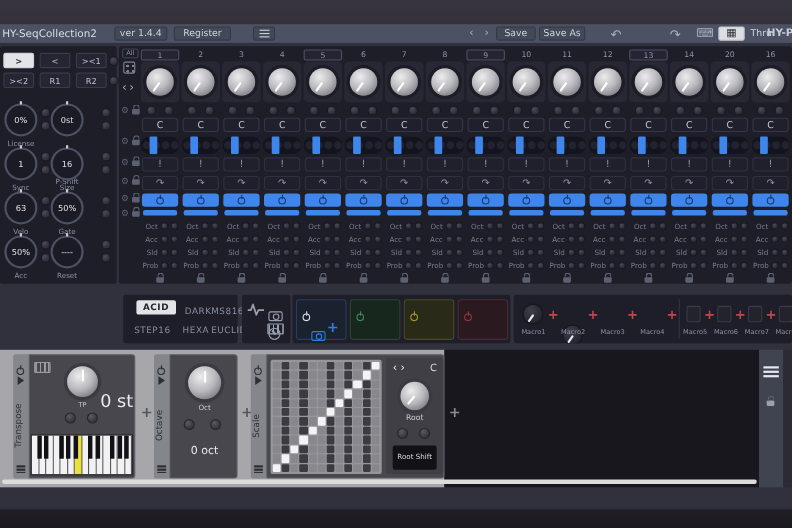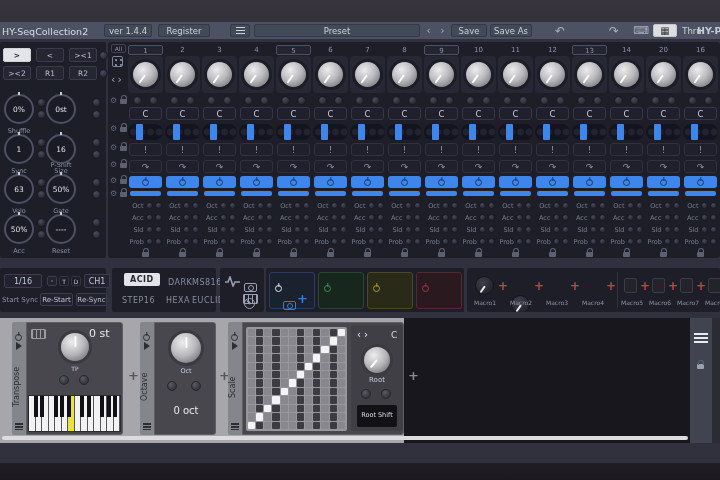--- a/index.html
+++ b/index.html
@@ -119,21 +119,20 @@
       <div class="abs tb-title">HY-SeqCollection2</div>
       <div class="abs tb-box" style="left:104px;width:48px">ver 1.4.4</div>
       <div class="abs tb-box" style="left:158px;width:52px">Register</div>
       <div class="abs tb-box menu-lines" style="left:230px;width:20px">
           <span>
             <i></i>
             <i></i>
             <i></i>
           </span>
         </div>
-      <div class="abs tb-box" style="left:254px;width:166px">Preset</div>
       <div class="abs tb-glyph" style="left:423px;width:11px">‹</div>
       <div class="abs tb-glyph" style="left:437px;width:11px">›</div>
       <div class="abs tb-box" style="left:451px;width:36px">Save</div>
       <div class="abs tb-box" style="left:490px;width:42px">Save As</div>
       <div class="abs tb-glyph" style="left:548px;width:24px;font-size:12px">↶</div>
       <div class="abs tb-glyph" style="left:602px;width:24px;font-size:12px">↷</div>
       <div class="abs tb-glyph" style="left:631px;width:20px;font-size:11px">⌨</div>
       <div class="abs tb-box tb-white" style="left:653px;width:24px;font-size:10px">▦</div>
       <div class="abs tb-glyph" style="left:680px;width:24px;font-size:8.5px;color:#ccd2dc">Thru</div>
       <div class="abs tb-brand" style="left:697px">HY-Plug</div>
@@ -149,21 +148,21 @@
           <div class="lp-btn" style="left: 36px; top: 24px; width: 28px;">R1</div>
           <div class="lp-btn" style="left: 69px; top: 24px; width: 28px;">R2</div>
           <span class="mc abs" style="left: 99px; top: 27px;"></span>
         </div>
       <div id="lp-knobs">
           <div class="lknob" style="left: 4px; top: 52px;">
             <span class="lkv">0%</span>
           </div>
           <span class="mc abs" style="left: 37px; top: 56px;"></span>
           <span class="mc abs" style="left: 37px; top: 68px;"></span>
-          <div class="lklabel" style="left: 0px; top: 85px; width: 38px;">Shuffle</div>
+          <div class="lklabel" style="left: 0px; top: 85px; width: 38px;">License</div>
           <div class="lknob" style="left: 46px; top: 52px;">
             <span class="lkv">0st</span>
           </div>
           <span class="mc abs" style="left: 92px; top: 56px;"></span>
           <span class="mc abs" style="left: 92px; top: 68px;"></span>
           <div class="lklabel" style="left: 42px; top: 99px; width: 38px; margin-top: 20px;">P-Shift</div>
           <div class="lknob" style="left: 4px; top: 92px;">
             <span class="lkv">1</span>
           </div>
           <span class="mc abs" style="left: 37px; top: 96px;"></span>
@@ -951,30 +950,20 @@
               <span class="mc sm"></span>
               <span class="mc sm"></span>
             </div>
             <div class="steplock">
               <span class="lockicon"></span>
             </div>
           </div>
         </div>
     </div>
 
-    <div class="abs panel" style="left:0;top:246px;width:106px;height:44px">
-      <div class="tp-box" style="left:4px;top:6px;width:38px">1/16</div>
-      <div class="tp-box" style="left:47px;top:8px;width:10px;height:10px;font-size:7px">-</div>
-      <div class="tp-box" style="left:59px;top:8px;width:10px;height:10px;font-size:6px;background:none;border-color:#333342">T</div>
-      <div class="tp-box" style="left:71px;top:8px;width:10px;height:10px;font-size:6px;background:none;border-color:#333342">D</div>
-      <div class="tp-box" style="left:84px;top:6px;width:26px">CH1</div>
-      <div class="tp-label" style="left:2px;top:28px">Start Sync</div>
-      <div class="tp-box" style="left:40px;top:25px;width:33px;height:13px;font-size:7px">Re-Start</div>
-      <div class="tp-box" style="left:76px;top:25px;width:31px;height:13px;font-size:7px">Re-Sync</div>
-    </div>
 
     <div class="abs panel" style="left:112px;top:246px;width:104px;height:44px">
       <div id="modes">
           <div class="modeitem active" style="left: 12px; top: 5px;">ACID</div>
           <div class="modeitem" style="left: 56px; top: 10px;">DARK</div>
           <div class="modeitem" style="left: 80px; top: 10px;">MS816</div>
           <div class="modeitem" style="left: 10px; top: 28px;">STEP16</div>
           <div class="modeitem" style="left: 54px; top: 28px;">HEXA</div>
           <div class="modeitem" style="left: 80px; top: 28px;">EUCLID</div>
         </div>
@@ -1055,21 +1044,21 @@
             <i></i>
             <i></i>
           </span>
       </div>
       <div class="abs module-body" style="left:26px;top:300px;width:97px;height:113px">
         <span class="piano-icon abs" style="left:4px;top:6px"></span>
         <div class="silknob abs" style="left:34px;top:10px;width:28px;height:28px">
             <i class="ind" style="transform:rotate(180deg)"></i>
           </div>
         <div class="abs" style="left:34px;top:42px;width:28px;text-align:center;font-size:6px;color:#c9cdd6">TP</div>
-        <div class="abs" style="left:62px;top:4px;width:34px;font-size:11px;color:#e8eaf0">0 st</div>
+        <div class="abs" style="left:62px;top:32px;width:34px;text-align:center;font-size:16px;color:#e8eaf0">0 st</div>
         <span class="modcirc abs" style="left:32px;top:52px"></span>
         <span class="modcirc abs" style="left:52px;top:52px"></span>
         <div class="keyboard" style="left:1px;top:72px;width:93px;height:37px" id="piano">
             <div class="wkey"></div>
             <div class="wkey"></div>
             <div class="wkey"></div>
             <div class="wkey"></div>
             <div class="wkey"></div>
             <div class="wkey"></div>
             <div class="wkey yellow"></div>

